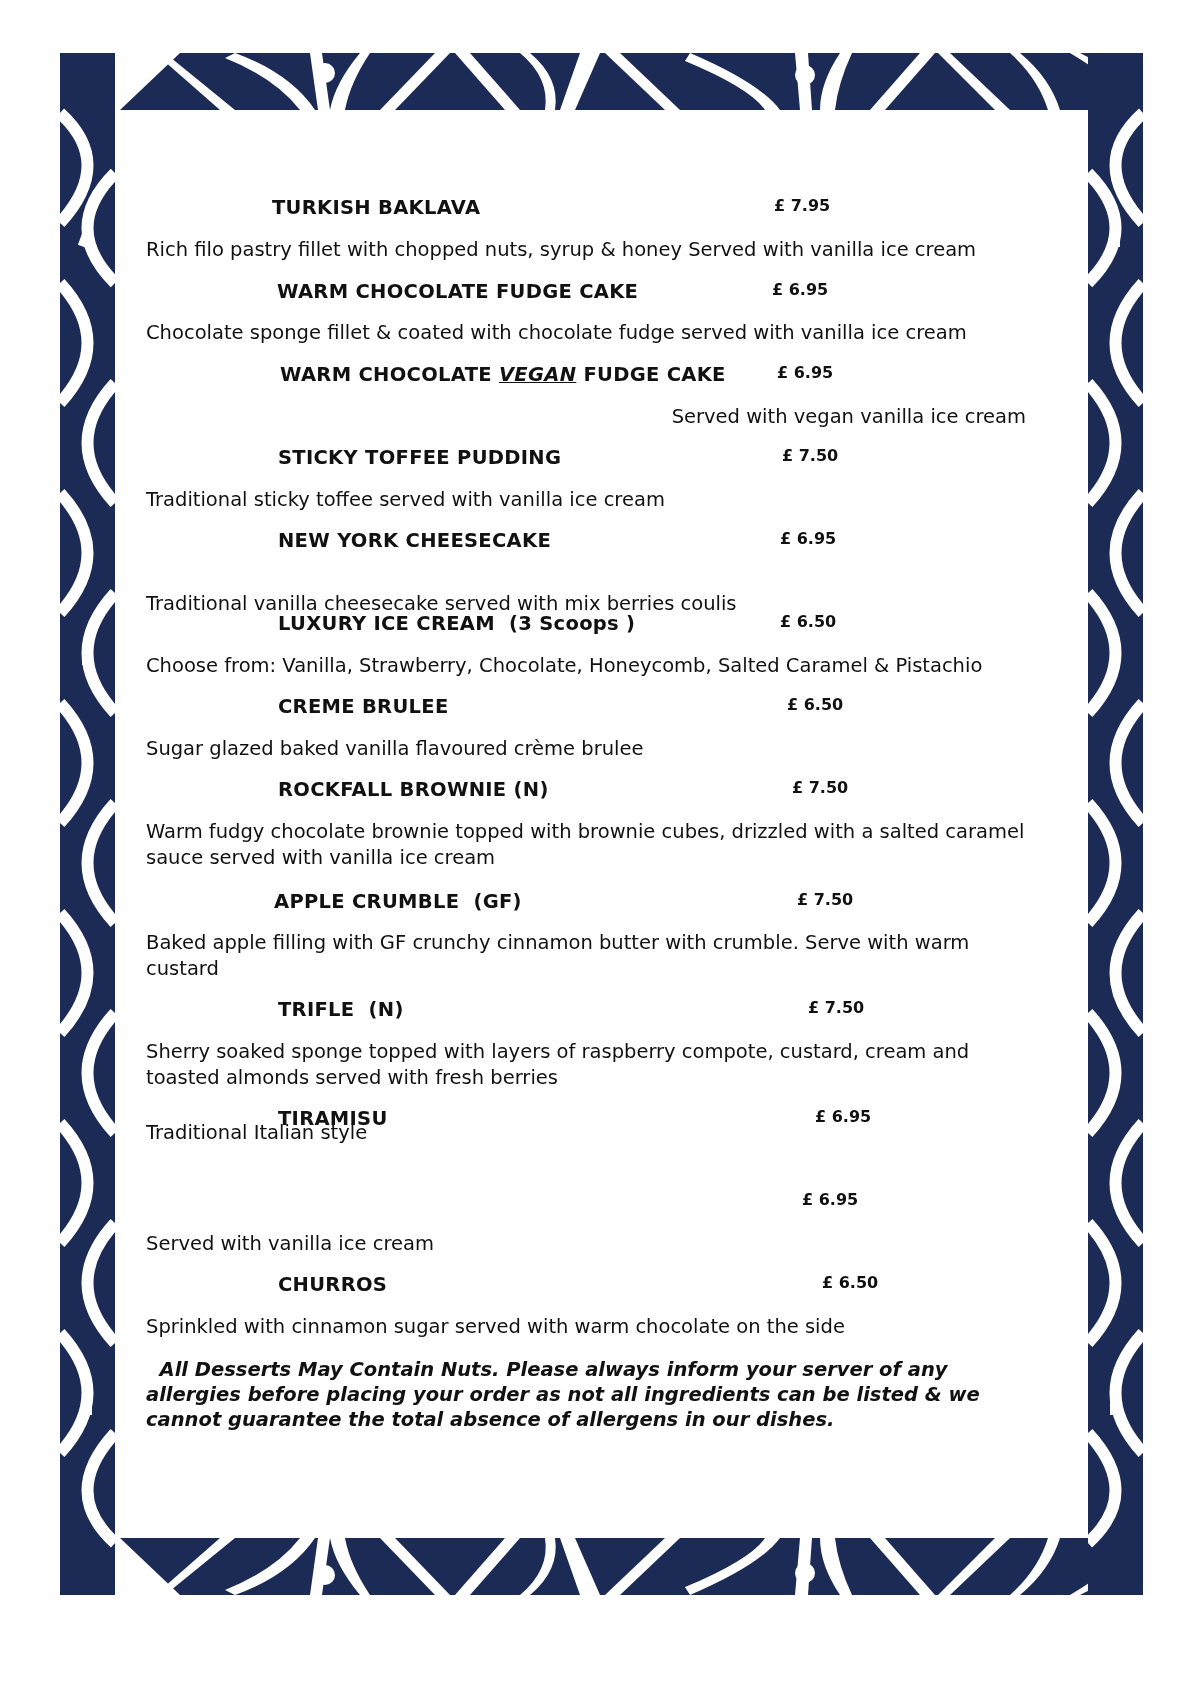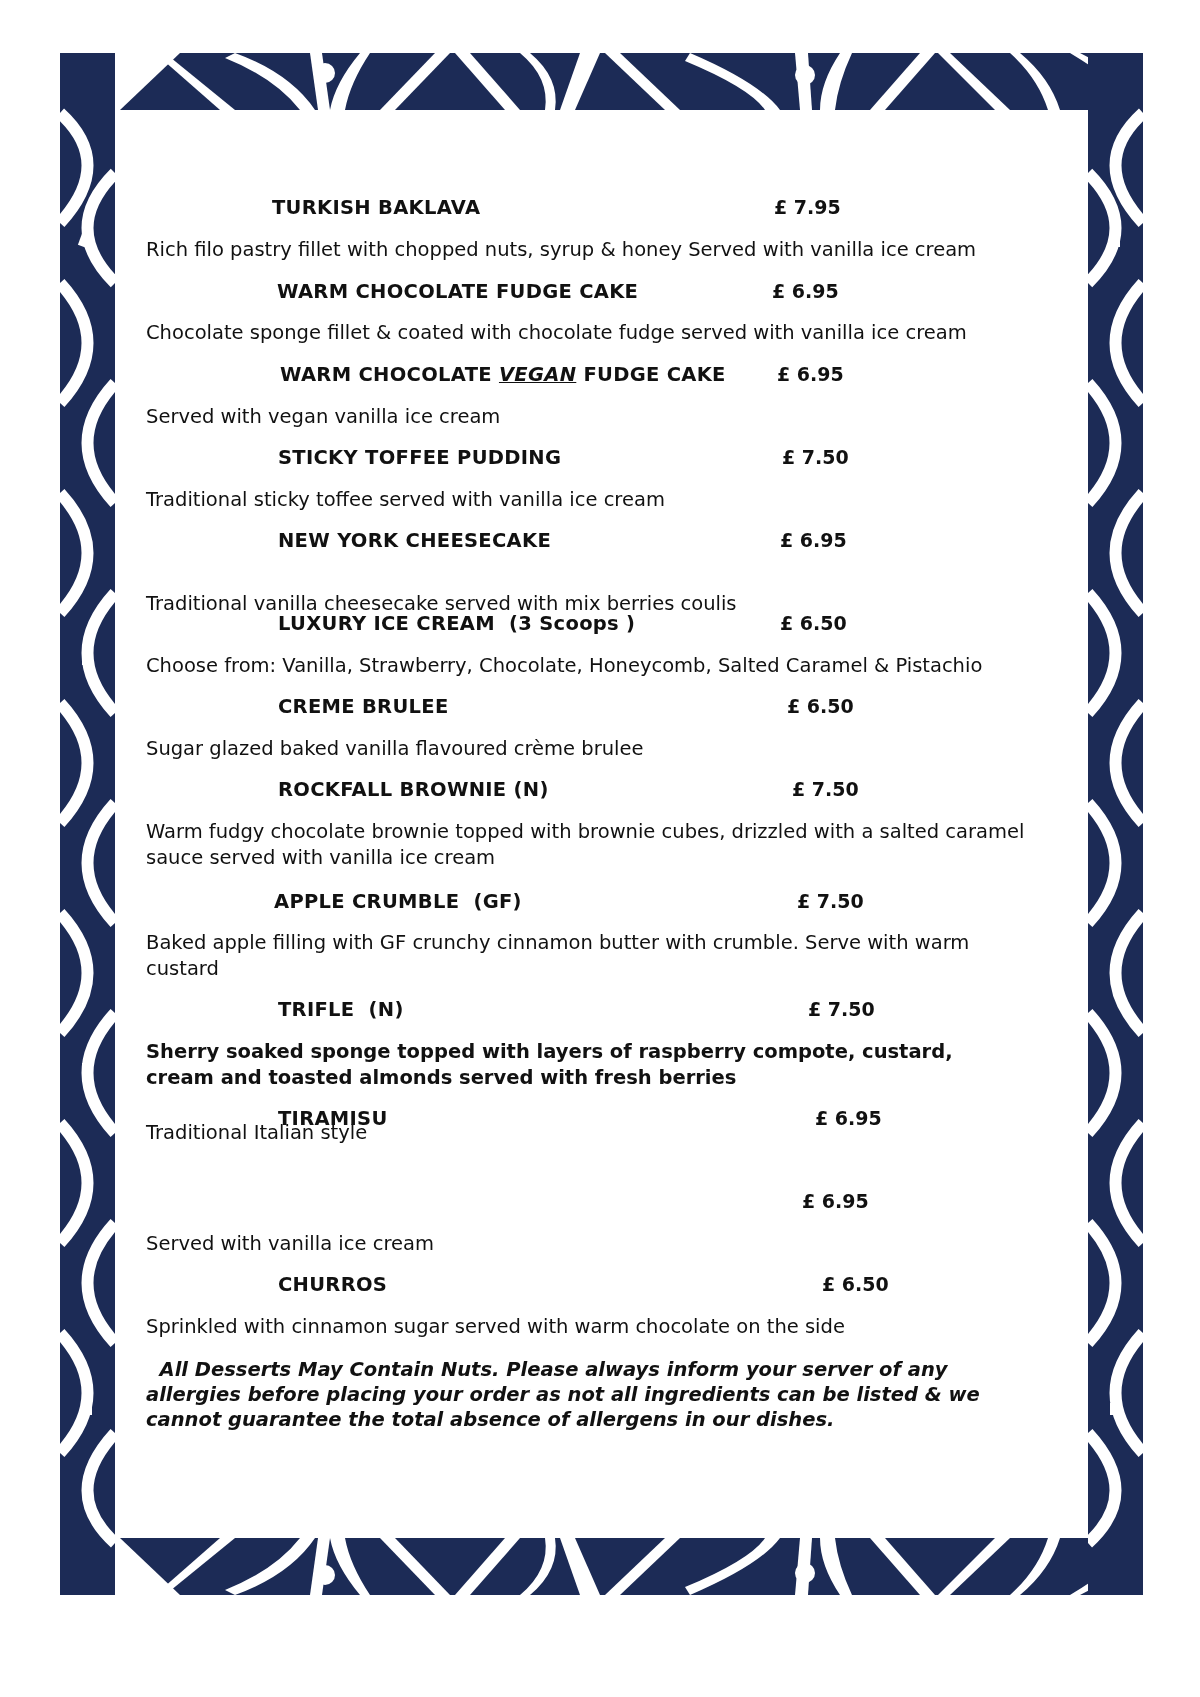--- a/index.html
+++ b/index.html
@@ -8,21 +8,21 @@
   .frame { position:absolute; left:60px; top:53px; width:1083px; height:1542px; }
   .band { position:absolute; overflow:hidden; }
   .band svg { display:block; }
   .band.top { left:0; top:0; width:1083px; height:57px; }
   .band.bottom { left:0; bottom:0; width:1083px; height:57px; }
   .band.left { left:0; top:0; width:55px; height:1542px; }
   .band.right { right:0; top:0; width:55px; height:1542px; }
 
   .content { position:absolute; left:0; top:0; width:1200px; height:1641px; }
   .item-title { position:absolute; font-weight:bold; font-size:19.5px; letter-spacing:0.3px; white-space:nowrap; }
-  .item-price { position:absolute; font-weight:bold; font-size:19px; white-space:nowrap; }
+  .item-price { position:absolute; font-weight:bold; font-size:16px; white-space:nowrap; }
   .item-desc { position:absolute; left:146px; font-size:19.5px; line-height:26px; width:880px; }
   .vegan { font-style:italic; text-decoration:underline; }
   .note { position:absolute; left:146px; top:1357px; width:900px; font-style:italic; font-size:19.5px; line-height:25px;font-weight:bold; }
 </style>
 </head>
 <body>
 
 <div class="frame">
 
   <div class="band top">
@@ -143,21 +143,21 @@
   <div class="item-title" style="left:272px;top:196px;">TURKISH BAKLAVA</div>
   <div class="item-price" style="left:774px;top:196px;">£ 7.95</div>
   <div class="item-desc" style="top:237px;">Rich filo pastry fillet with chopped nuts, syrup &amp; honey  Served with vanilla ice cream</div>
 
   <div class="item-title" style="left:277px;top:280px;">WARM CHOCOLATE FUDGE CAKE</div>
   <div class="item-price" style="left:772px;top:280px;">£ 6.95</div>
   <div class="item-desc" style="top:320px;">Chocolate sponge fillet &amp; coated with chocolate fudge served with vanilla ice cream</div>
 
   <div class="item-title" style="left:280px;top:363px;"><span>WARM CHOCOLATE </span><span class="vegan">VEGAN</span><span> FUDGE CAKE</span></div>
   <div class="item-price" style="left:777px;top:363px;">£ 6.95</div>
-  <div class="item-desc" style="top:404px;">Served with vegan vanilla ice cream</div>
+  <div class="item-desc" style="top:404px;text-align:right;">Served with vegan vanilla ice cream</div>
 
   <div class="item-title" style="left:278px;top:446px;">STICKY TOFFEE PUDDING</div>
   <div class="item-price" style="left:782px;top:446px;">£ 7.50</div>
   <div class="item-desc" style="top:487px;">Traditional sticky toffee served with vanilla ice cream</div>
 
   <div class="item-title" style="left:278px;top:529px;">NEW YORK CHEESECAKE</div>
   <div class="item-price" style="left:780px;top:529px;">£ 6.95</div>
   <div class="item-desc" style="top:556px;margin-top:35px;">Traditional vanilla cheesecake served with mix berries coulis</div>
 
   <div class="item-title" style="left:278px;top:612px;white-space:pre;">LUXURY ICE CREAM  (3 Scoops )</div>
@@ -171,21 +171,21 @@
   <div class="item-title" style="left:278px;top:778px;">ROCKFALL BROWNIE (N)</div>
   <div class="item-price" style="left:792px;top:778px;">£ 7.50</div>
   <div class="item-desc" style="top:819px;">Warm fudgy chocolate brownie topped with brownie cubes, drizzled with a salted caramel sauce served with vanilla ice cream</div>
 
   <div class="item-title" style="left:274px;top:890px;white-space:pre;">APPLE CRUMBLE  (GF)</div>
   <div class="item-price" style="left:797px;top:890px;">£ 7.50</div>
   <div class="item-desc" style="top:930px;">Baked apple filling with GF crunchy cinnamon butter with crumble. Serve with warm custard</div>
 
   <div class="item-title" style="left:278px;top:998px;white-space:pre;">TRIFLE  (N)</div>
   <div class="item-price" style="left:808px;top:998px;">£ 7.50</div>
-  <div class="item-desc" style="top:1039px;font-weight:bold;">Sherry soaked sponge topped with layers of raspberry compote, custard, cream and toasted almonds served with fresh berries</div>
+  <div class="item-desc" style="top:1039px;">Sherry soaked sponge topped with layers of raspberry compote, custard, cream and toasted almonds served with fresh berries</div>
 
   <div class="item-title" style="left:278px;top:1107px;">TIRAMISU</div>
   <div class="item-price" style="left:815px;top:1107px;">£ 6.95</div>
   <div class="item-desc" style="top:1120px;">Traditional Italian style</div>
 
   <div class="item-price" style="left:802px;top:1190px;">£ 6.95</div>
   <div class="item-desc" style="top:1231px;">Served with vanilla ice cream</div>
 
   <div class="item-title" style="left:278px;top:1273px;">CHURROS</div>
   <div class="item-price" style="left:822px;top:1273px;">£ 6.50</div>

